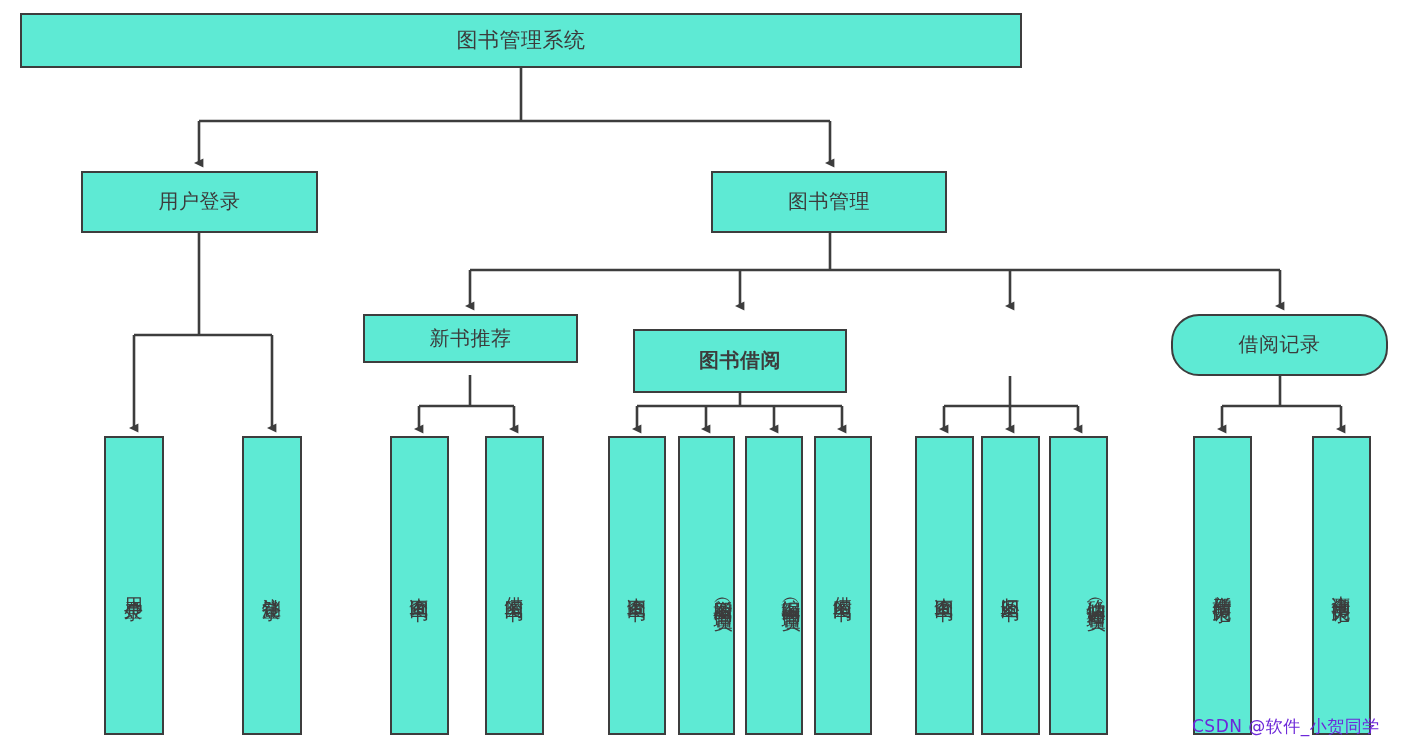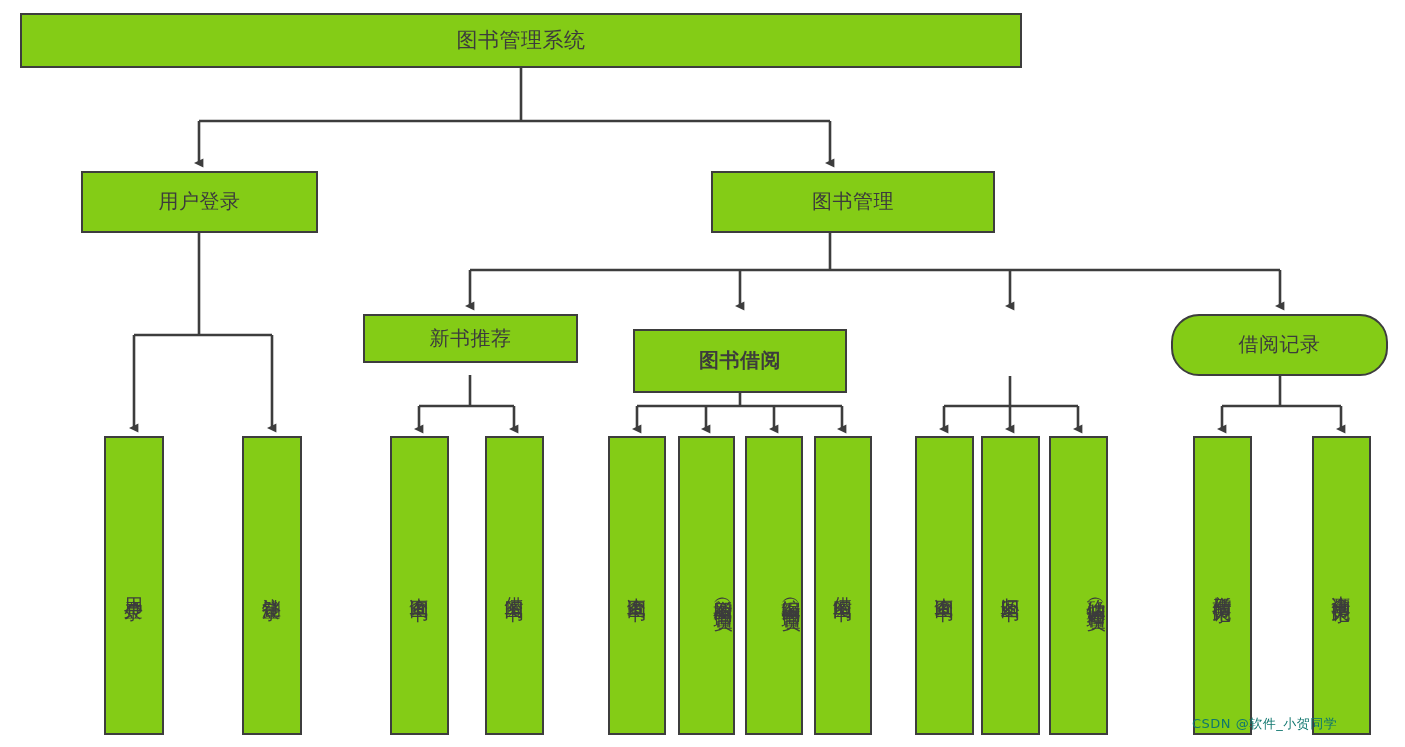--- a/index.html
+++ b/index.html
@@ -22,21 +22,21 @@
     position: absolute;
     left: 0;
     top: 0;
     width: 1405px;
     height: 747px;
     pointer-events: none;
   }
   .node {
     position: absolute;
     box-sizing: border-box;
-    background: #84cc16;
+    background: #5eead4;
     border: 2px solid #3d3d3d;
     color: #3c3c3c;
     display: flex;
     align-items: center;
     justify-content: center;
     text-align: center;
     line-height: 1.18;
     letter-spacing: 0.5px;
   }
   .node.h {
@@ -54,22 +54,22 @@
     padding-top: 14px;
     letter-spacing: 2px;
     line-height: 1.0;
   }
   .node.leaf.centered {
     align-items: center;
     padding-top: 0;
   }
   .watermark {
     position: absolute;
-    font-size: 13px;
-    color: #0f766e;
+    font-size: 17px;
+    color: #6d28d9;
     letter-spacing: 0.5px;
     white-space: nowrap;
     font-family: "DejaVu Sans", "Liberation Sans", sans-serif;
   }
 </style>
 </head>
 <body>
 
 <div id="diagram">
 
@@ -120,21 +120,21 @@
       <path d="M1222,406 L1341,406"></path>
       <path d="M1222,406 L1222,429" marker-end="url(#arrow)"></path>
       <path d="M1341,406 L1341,429" marker-end="url(#arrow)"></path>
     </g>
   </svg>
 
   <div class="node root" style="left:20px; top:13px; width:1002px; height:55px;">图书管理系统</div>
 
   <div class="node h" style="left:81px; top:171px; width:237px; height:62px;">用户登录</div>
 
-  <div class="node h" style="left:711px; top:171px; width:284px; height:62px;">图书管理</div>
+  <div class="node h" style="left:711px; top:171px; width:236px; height:62px;">图书管理</div>
 
   <div class="node h" style="left:363px; top:314px; width:215px; height:49px;">新书推荐</div>
 
   <div class="node h" style="left:633px; top:329px; width:214px; height:64px;font-weight:bold;">图书借阅</div>
 
 
   <div class="node h" style="left:1171px; top:314px; width:217px; height:62px;border-radius:28px;">借阅记录</div>
 
   <div class="node leaf centered" style="left:104px; top:436px; width:60px; height:299px;">用户登录</div>
 

